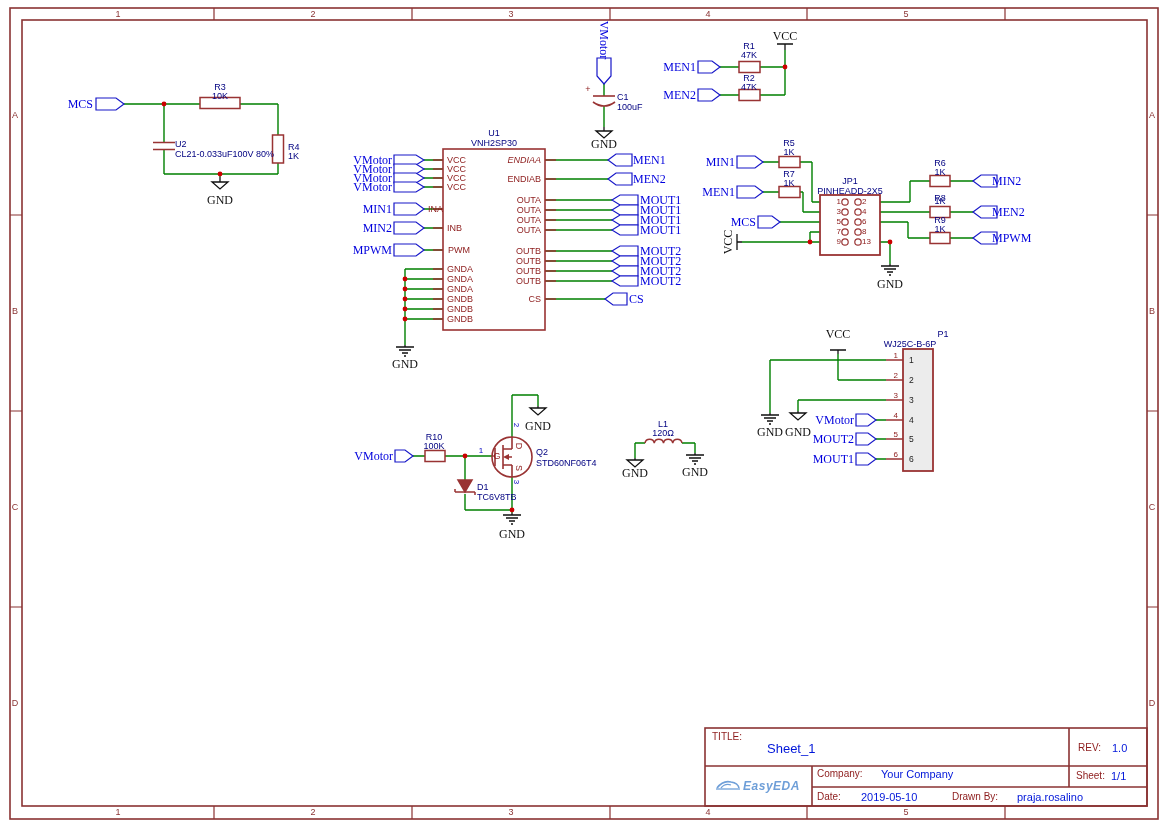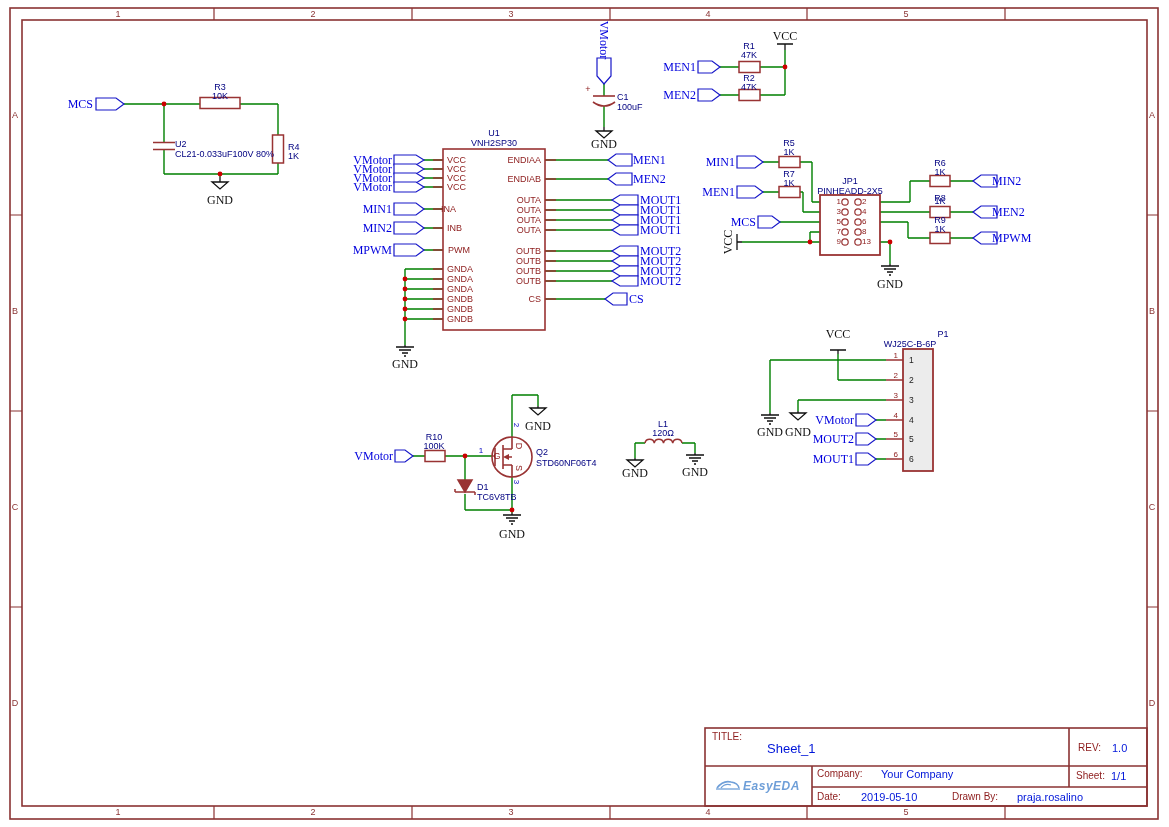--- a/index.html
+++ b/index.html
@@ -249,30 +249,30 @@
       <div class="lbl des" style="left: 288px; top: 156px; transform: translate(0px, -50%);">1K</div>
       <div class="lbl des" style="left: 175px; top: 144px; transform: translate(0px, -50%);">U2</div>
       <div class="lbl des" style="left: 175px; top: 154px; transform: translate(0px, -50%);">CL21-0.033uF100V 80%</div>
       <div class="lbl pwr" style="left: 220px; top: 200px; transform: translate(-50%, -50%);">GND</div>
       <div class="lbl des" style="left: 494px; top: 133px; transform: translate(-50%, -50%);">U1</div>
       <div class="lbl des" style="left: 494px; top: 143px; transform: translate(-50%, -50%);">VNH2SP30</div>
       <div class="lbl pin" style="left: 447px; top: 160px; transform: translate(0px, -50%);">VCC</div>
       <div class="lbl pin" style="left: 447px; top: 169px; transform: translate(0px, -50%);">VCC</div>
       <div class="lbl pin" style="left: 447px; top: 178px; transform: translate(0px, -50%);">VCC</div>
       <div class="lbl pin" style="left: 447px; top: 187px; transform: translate(0px, -50%);">VCC</div>
-      <div class="lbl pin" style="left: 441px; top: 209px; transform: translate(0px, -50%);">INA</div>
+      <div class="lbl pin" style="left: 428px; top: 209px; transform: translate(0px, -50%);">INA</div>
       <div class="lbl pin" style="left: 447px; top: 228px; transform: translate(0px, -50%);">INB</div>
       <div class="lbl pin" style="left: 448px; top: 250px; transform: translate(0px, -50%);">PWM</div>
       <div class="lbl pin" style="left: 447px; top: 269px; transform: translate(0px, -50%);">GNDA</div>
       <div class="lbl pin" style="left: 447px; top: 279px; transform: translate(0px, -50%);">GNDA</div>
       <div class="lbl pin" style="left: 447px; top: 289px; transform: translate(0px, -50%);">GNDA</div>
       <div class="lbl pin" style="left: 447px; top: 299px; transform: translate(0px, -50%);">GNDB</div>
       <div class="lbl pin" style="left: 447px; top: 309px; transform: translate(0px, -50%);">GNDB</div>
       <div class="lbl pin" style="left: 447px; top: 319px; transform: translate(0px, -50%);">GNDB</div>
-      <div class="lbl pin" style="left: 541px; top: 160px; transform: translate(-100%, -50%);">ENDIAA</div>
+      <div class="lbl pin" style="left: 541px; top: 160px; transform: translate(-100%, -50%); font-style: italic;">ENDIAA</div>
       <div class="lbl pin" style="left: 541px; top: 179px; transform: translate(-100%, -50%);">ENDIAB</div>
       <div class="lbl pin" style="left: 541px; top: 200px; transform: translate(-100%, -50%);">OUTA</div>
       <div class="lbl pin" style="left: 541px; top: 210px; transform: translate(-100%, -50%);">OUTA</div>
       <div class="lbl pin" style="left: 541px; top: 220px; transform: translate(-100%, -50%);">OUTA</div>
       <div class="lbl pin" style="left: 541px; top: 230px; transform: translate(-100%, -50%);">OUTA</div>
       <div class="lbl pin" style="left: 541px; top: 251px; transform: translate(-100%, -50%);">OUTB</div>
       <div class="lbl pin" style="left: 541px; top: 261px; transform: translate(-100%, -50%);">OUTB</div>
       <div class="lbl pin" style="left: 541px; top: 271px; transform: translate(-100%, -50%);">OUTB</div>
       <div class="lbl pin" style="left: 541px; top: 281px; transform: translate(-100%, -50%);">OUTB</div>
       <div class="lbl pin" style="left: 541px; top: 299px; transform: translate(-100%, -50%);">CS</div>

